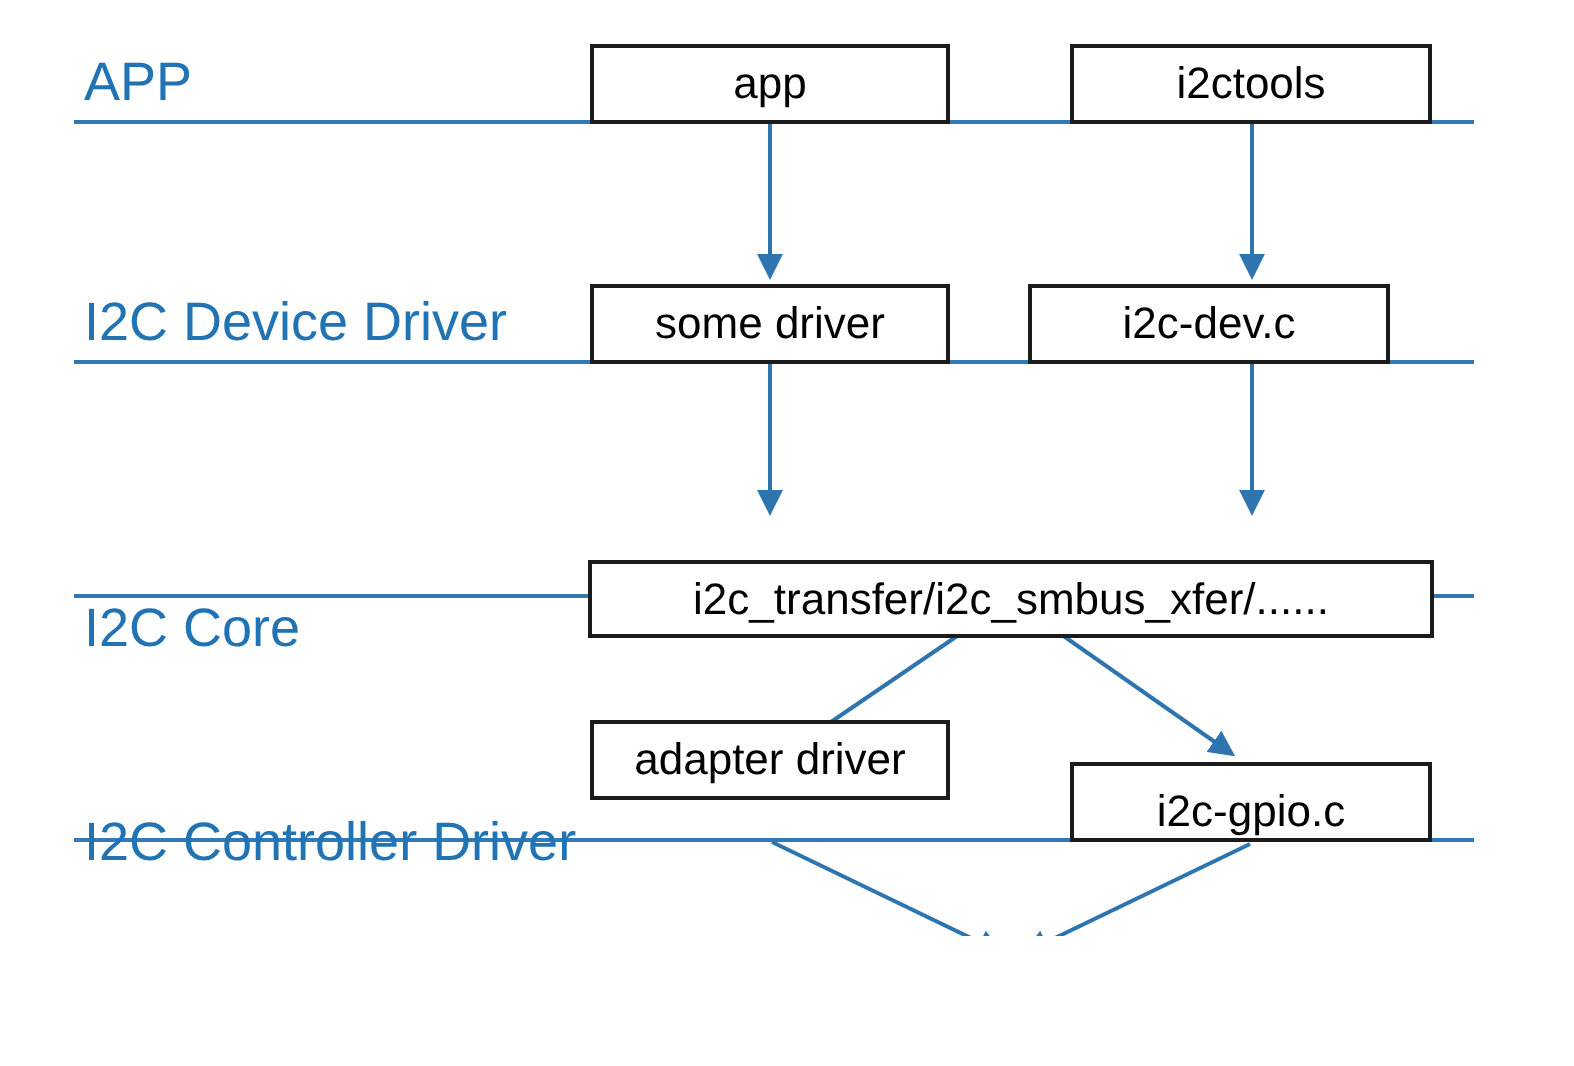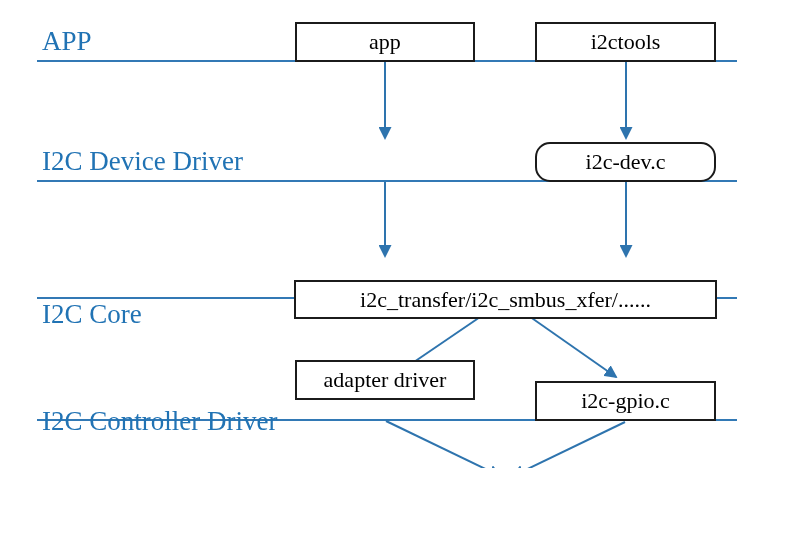--- a/index.html
+++ b/index.html
@@ -1,21 +1,21 @@
 <!DOCTYPE html>
 <html><head>
 <meta charset="utf-8">
 <style>
   html,body{margin:0;padding:0;background:#fff;}
   #stage{
     position:relative;
     width:787px;height:468px;
     background:#ffffff;
     overflow:hidden;
-    font-family:Liberation Serif, serif;
+    font-family:Liberation Sans, sans-serif;
   }
   #wires{position:absolute;left:0;top:0;width:787px;height:533px;}
   .layer-label{
     position:absolute;
     color:#2173B4;
     font-size:27px;
     line-height:1.1;
     white-space:nowrap;
   }
   .node{
@@ -71,27 +71,30 @@
   <div class="layer-label" style="left:42px;top:147px;">I2C Device Driver</div>
   <div class="layer-label" style="left:42px;top:265px;margin-top:35px;">I2C Core</div>
   <div class="layer-label" style="left:42px;top:407px;">I2C Controller Driver</div>
 
   <div class="node" style="left:295px;top:22px;width:180px;height:40px;">
     <span>app</span>
   </div>
   <div class="node" style="left:535px;top:22px;width:181px;height:40px;justify-content:center;">
     <span>i2ctools</span>
   </div>
-  <div class="node" style="left:535px;top:142px;width:181px;height:40px;border-radius:15px;">
+  <div class="node" style="left:295px;top:142px;width:180px;height:40px;">
+    <span>some driver</span>
+  </div>
+  <div class="node" style="left:514px;top:142px;width:181px;height:40px;">
     <span>i2c-dev.c</span>
   </div>
   <div class="node" style="left:294px;top:260px;width:423px;height:39px;margin-top:20px;">
     <span>i2c_transfer/i2c_smbus_xfer/......</span>
   </div>
   <div class="node" style="left:295px;top:360px;width:180px;height:40px;">
     <span>adapter driver</span>
   </div>
-  <div class="node" style="left:535px;top:381px;width:181px;height:40px;">
+  <div class="node" style="left:535px;top:381px;width:181px;height:40px;align-items:flex-end;">
     <span>i2c-gpio.c</span>
   </div>
 
 
 </div>
 
 </body></html>

